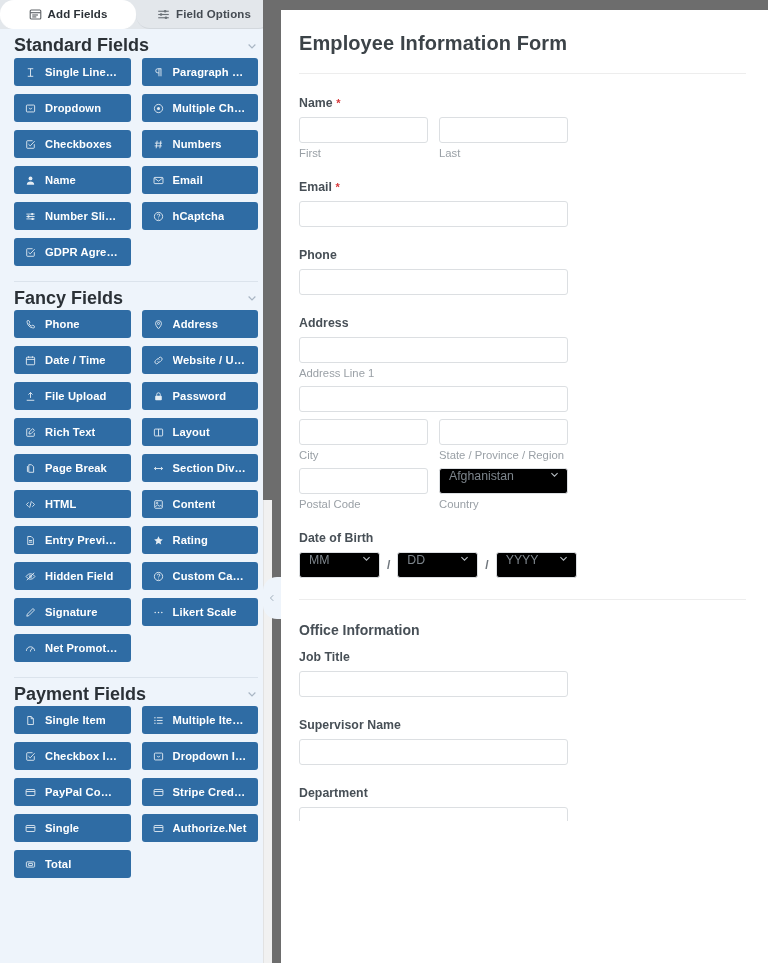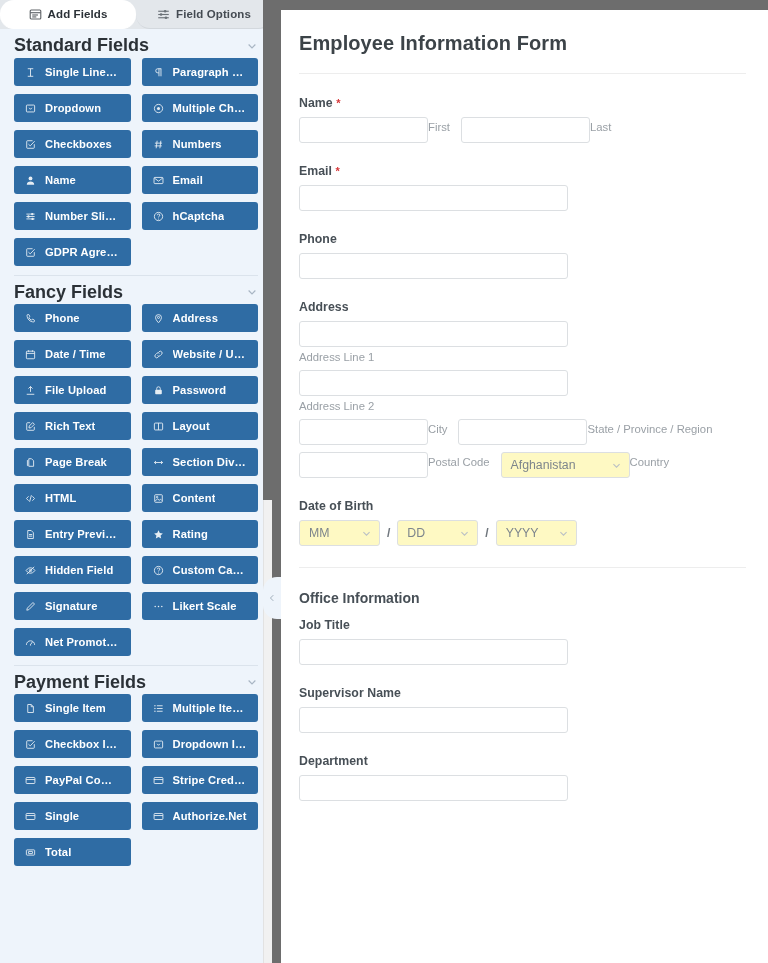--- a/index.html
+++ b/index.html
@@ -33,21 +33,21 @@
   .tab .ticon { display:inline-flex; opacity: .75; }
   .tab .ticon svg { display:block; }
 
   .panel-scroll { flex: 1 1 auto; overflow: hidden; padding: 0 14px; background:#eef4fb; }
 
   .section-head {
     display: flex; align-items: center; justify-content: space-between;
     height: 29px; padding-top: 4px;
     font-size: 18px; font-weight: bold; color: #2b3137;
   }
-  .section-head.with-rule { border-top: 1px solid #dbe3ec; }
+  .section-head.with-rule { border-top: 1px solid #dbe3ec; margin-top: 6px; }
   .chev { color: #a9b6c4; display:inline-flex; }
   .chev svg { display:block; }
 
   .fgrid { display: grid; grid-template-columns: 1fr 1fr; gap: 8px 11px; padding-bottom: 9px; }
   .fbtn {
     height: 28px; border-radius: 3px;
     background: #2f6ca4;
     color: #ffffff; font-size: 11.2px; font-weight: bold;
     display: flex; align-items: center; gap: 9px;
     padding: 0 11px; cursor: pointer;
@@ -104,25 +104,25 @@
   .req { color: #d63638; font-size: 11px; }
   .sublabel { font-size: 11.3px; color: #9aa0a6; margin-top: 4px; }
 
   .inp {
     height: 26px; border: 1px solid #dcdfe2; border-radius: 3px; background: #fff;
   }
   .inp.w-full { width: 269px; }
   .inp.w-half { width: 129px; }
 
   .row2 { display: flex; gap: 11px; }
-  .col { display: flex; }
+  .col { display: flex; flex-direction: column; }
 
   .sel {
-    height: 26px; border: 1px solid #dcdfe2; border-radius: 3px; background: #fef9c3;
-    display: flex; align-items: center; justify-content: space-between;
+    height: 26px; border: 1px solid #dcdfe2; border-radius: 3px; background: #000000;
+    display: flex; align-items: flex-start; justify-content: space-between;
     padding: 0 7px 0 9px; font-size: 12.3px; color: #7d858c;
   }
   .sel.w-half { width: 129px; }
   .sel .cv { color: #b9bfc5; display: inline-flex; }
   .sel .cv svg { display:block; }
 
   .dob-row { display: flex; align-items: center; gap: 7px; }
   .sel.dob { width: 81px; }
   .slash { font-size: 12px; color: #6f767d; font-weight: bold; }
 
@@ -627,21 +627,20 @@
         <div class="inp w-full"></div>
       </div>
 
       <div class="field">
         <div class="flabel">
           <span>Address</span>
         </div>
         <div class="inp w-full"></div>
         <div class="sublabel">Address Line 1</div>
         <div class="inp w-full" style="margin-top:7px"></div>
-        <div class="sublabel">Address Line 2</div>
         <div class="row2" style="margin-top:7px">
           <div class="col">
             <div class="inp w-half"></div>
             <div class="sublabel">City</div>
           </div>
           <div class="col">
             <div class="inp w-half"></div>
             <div class="sublabel">State / Province / Region</div>
           </div>
         </div>

